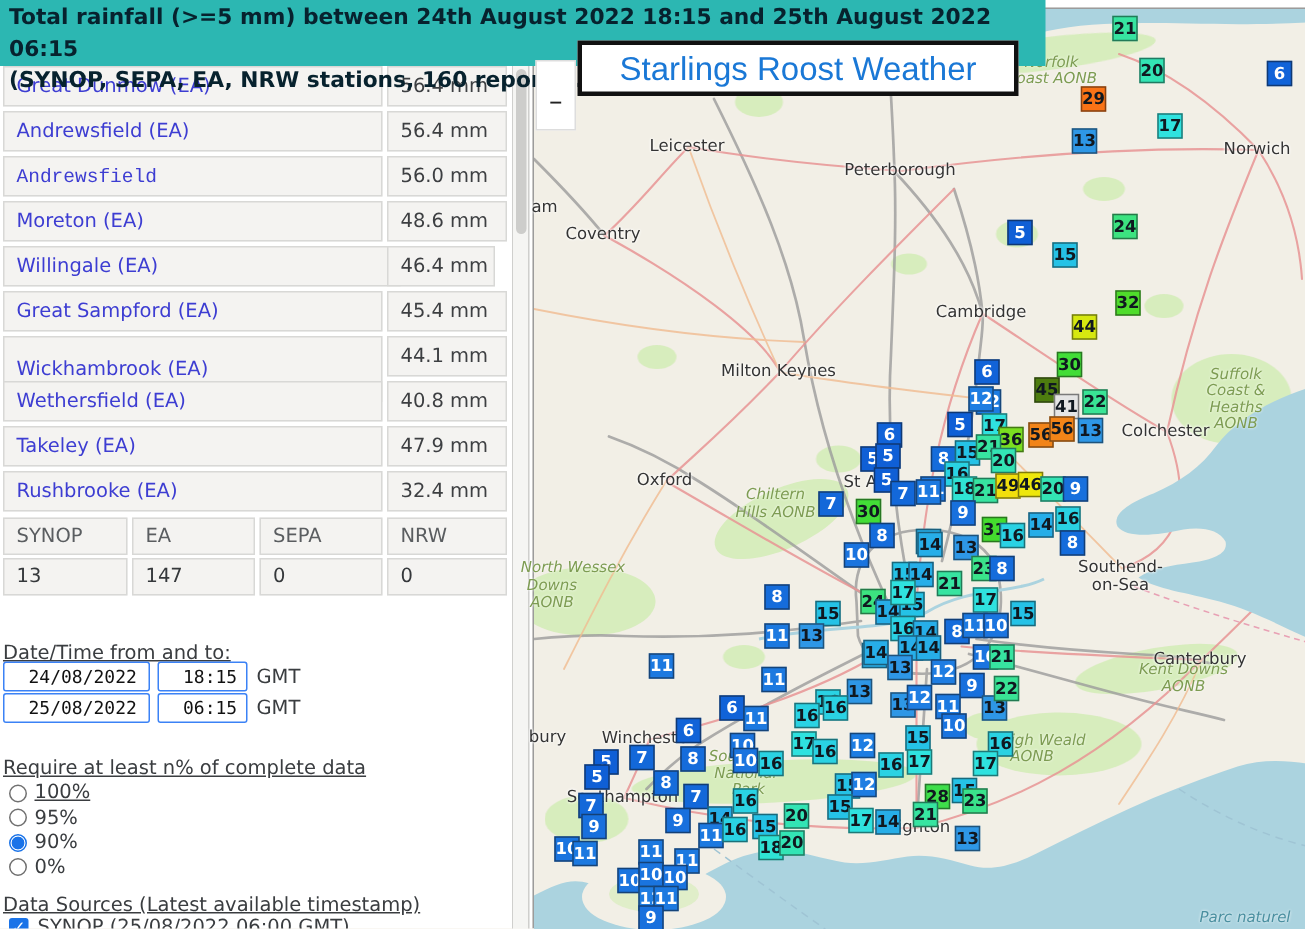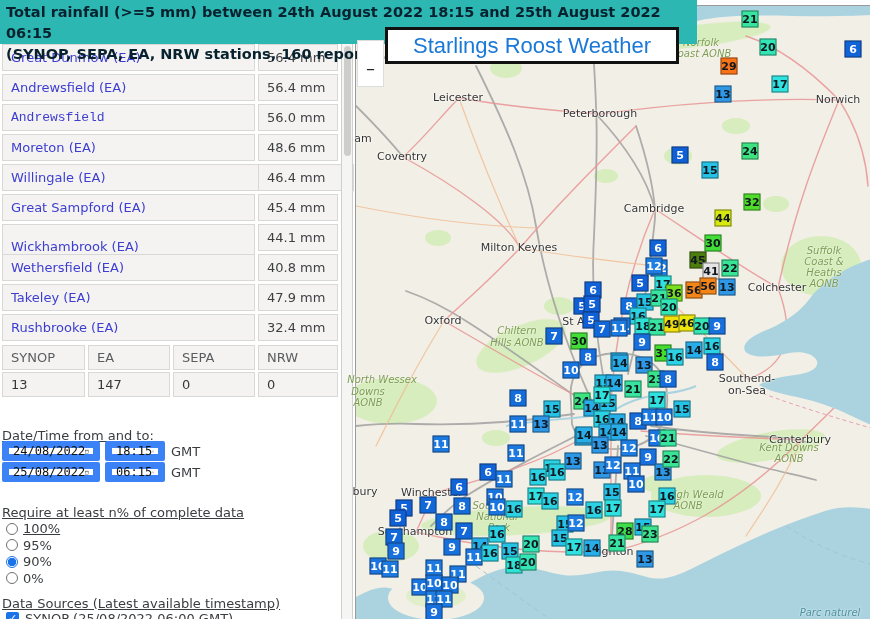--- a/index.html
+++ b/index.html
@@ -14,23 +14,23 @@
              border:3px solid #111;z-index:40;display:flex;align-items:center;justify-content:center;
              font-family:"Liberation Sans",sans-serif;font-size:22px;color:#1a78d6;}
   
   .cell{position:absolute;background:#f4f3f1;border:1px solid #d8d8d6;box-sizing:border-box;
         font-size:13px;padding-left:8px;display:flex;align-items:center;}
   .station-name{color:#3d3dd2;}
   .station-val{color:#3d3f42;}
   .sum-head{color:#5a5d60;}
   .sum-val{color:#35383b;}
   .section-label{position:absolute;font-size:13px;color:#3a3d40;text-decoration:underline;}
-  .inputbox{position:absolute;background:#fff;border:7px solid #3b82f6;border-radius:2px;
+  .inputbox{position:absolute;background:#fff;border:1px solid #3b82f6;border-radius:2px;
             box-sizing:border-box;display:flex;align-items:center;justify-content:space-between;
-            font-family:"DejaVu Sans Mono",monospace;font-size:12px;color:#111;padding:0 4px;}
+            font-family:"DejaVu Sans Mono",monospace;font-size:12px;color:#111;padding:0 16px;}
   .gmt{position:absolute;font-size:13px;color:#3a3d40;}
   .radio-row{position:absolute;display:flex;align-items:center;font-size:13px;color:#3a3d40;}
   .radio{width:12px;height:12px;border-radius:50%;border:1px solid #707070;background:#fff;
          margin-right:5px;box-sizing:border-box;}
   .radio.sel{border:1px solid #1a73e8;background:radial-gradient(circle,#1a73e8 0 4px,#fff 4.5px);}
   .checkbox{width:13px;height:13px;background:#1a73e8;border-radius:2px;color:#fff;font-size:11px;
             line-height:13px;text-align:center;margin-right:6px;}
   #scrollbar{position:absolute;left:341px;top:44px;width:12px;height:575px;background:#f5f5f3;
              border-left:1px solid #cfcfcd;border-right:1px solid #cfcfcd;box-sizing:border-box;z-index:5;}
   #scroll-thumb{position:absolute;left:2px;top:2px;width:7px;height:110px;background:#cdcdcb;border-radius:4px;}
@@ -348,21 +348,21 @@
 <div id="station-list">
     <div class="cell station-name" style="left: 2px; top: 44px; width: 253px; height: 27px;">Great Dunmow (EA)</div>
     <div class="cell station-val" style="left: 258px; top: 44px; width: 80px; height: 27px;">56.4 mm</div>
     <div class="cell station-name" style="left: 2px; top: 74px; width: 253px; height: 27px;">Andrewsfield (EA)</div>
     <div class="cell station-val" style="left: 258px; top: 74px; width: 80px; height: 27px;">56.4 mm</div>
     <div class="cell station-name" style="left: 2px; top: 104px; width: 253px; height: 27px; font-family: Liberation Mono, monospace;">Andrewsfield</div>
     <div class="cell station-val" style="left: 258px; top: 104px; width: 80px; height: 27px;">56.0 mm</div>
     <div class="cell station-name" style="left: 2px; top: 134px; width: 253px; height: 27px;">Moreton (EA)</div>
     <div class="cell station-val" style="left: 258px; top: 134px; width: 80px; height: 27px;">48.6 mm</div>
     <div class="cell station-name" style="left: 2px; top: 164px; width: 265px; height: 27px;">Willingale (EA)</div>
-    <div class="cell station-val" style="left: 258px; top: 164px; width: 96px; height: 27px;">46.4 mm</div>
+    <div class="cell station-val" style="left: 258px; top: 164px; width: 72px; height: 27px;">46.4 mm</div>
     <div class="cell station-name" style="left: 2px; top: 194px; width: 253px; height: 27px;">Great Sampford (EA)</div>
     <div class="cell station-val" style="left: 258px; top: 194px; width: 80px; height: 27px;">45.4 mm</div>
     <div class="cell station-name" style="left: 2px; top: 224px; width: 253px; height: 44px;">Wickhambrook (EA)</div>
     <div class="cell station-val" style="left: 258px; top: 224px; width: 80px; height: 27px;">44.1 mm</div>
     <div class="cell station-name" style="left: 2px; top: 254px; width: 253px; height: 27px;">Wethersfield (EA)</div>
     <div class="cell station-val" style="left: 258px; top: 254px; width: 80px; height: 27px;">40.8 mm</div>
     <div class="cell station-name" style="left: 2px; top: 284px; width: 253px; height: 27px;">Takeley (EA)</div>
     <div class="cell station-val" style="left: 258px; top: 284px; width: 80px; height: 27px;">47.9 mm</div>
     <div class="cell station-name" style="left: 2px; top: 314px; width: 253px; height: 27px;">Rushbrooke (EA)</div>
     <div class="cell station-val" style="left: 258px; top: 314px; width: 80px; height: 27px;">32.4 mm</div>

